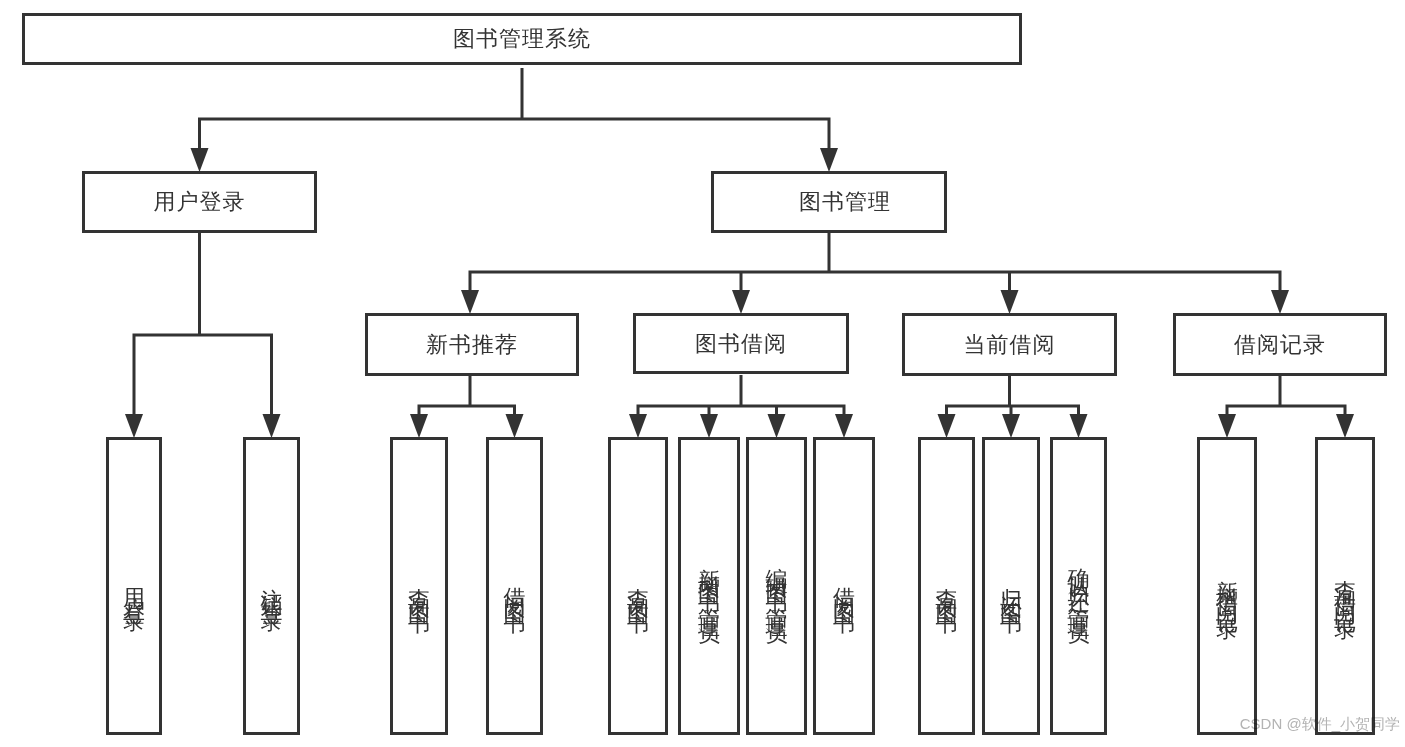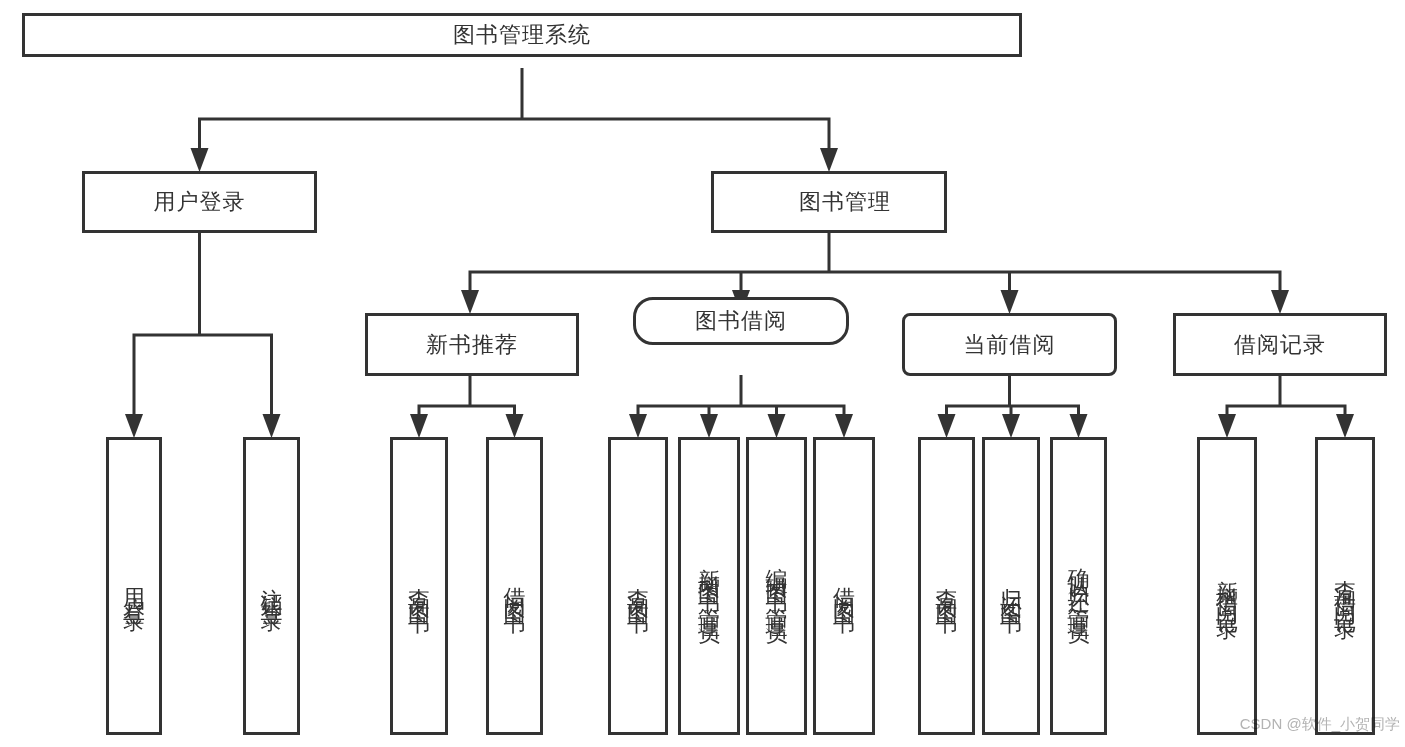--- a/index.html
+++ b/index.html
@@ -103,38 +103,38 @@
       <polygon stroke="none" points="1069.5,414 1087.5,414 1078.5,438"></polygon>
     </g>
 
     <g stroke="#333333" stroke-width="3" fill="#333333">
       <path fill="none" d="M1280 375 V407.5 M1225.5 406 H1346.5 M1227 406 V415 M1345 406 V415"></path>
       <polygon stroke="none" points="1218,414 1236,414 1227,438"></polygon>
       <polygon stroke="none" points="1336,414 1354,414 1345,438"></polygon>
     </g>
   </svg>
 
-  <div class="node h" style="left:22px; top:13px; width:1000px; height:44px;">
+  <div class="node h" style="left:22px; top:13px; width:1000px; height:52px;">
     <span>图书管理系统</span>
   </div>
 
   <div class="node h" style="left:82px; top:171px; width:235px; height:62px;">
     <span>用户登录</span>
   </div>
   <div class="node h" style="left:711px; top:171px; width:236px; height:62px;padding-left:32px;">
     <span>图书管理</span>
   </div>
 
   <div class="node h" style="left:365px; top:313px; width:214px; height:63px;">
     <span>新书推荐</span>
   </div>
-  <div class="node h" style="left:633px; top:297px; width:216px; height:48px;border-radius:20px;">
+  <div class="node h" style="left:633px; top:313px; width:216px; height:61px;">
     <span>图书借阅</span>
   </div>
-  <div class="node h" style="left:902px; top:313px; width:215px; height:63px;border-radius:8px;">
+  <div class="node h" style="left:902px; top:313px; width:215px; height:63px;">
     <span>当前借阅</span>
   </div>
   <div class="node h" style="left:1173px; top:313px; width:214px; height:63px;">
     <span>借阅记录</span>
   </div>
 
   <div class="node v" style="left:106px; top:437px; width:56px; height:298px;">
     <span>用户登录</span>
   </div>
   <div class="node v" style="left:243px; top:437px; width:57px; height:298px;">

